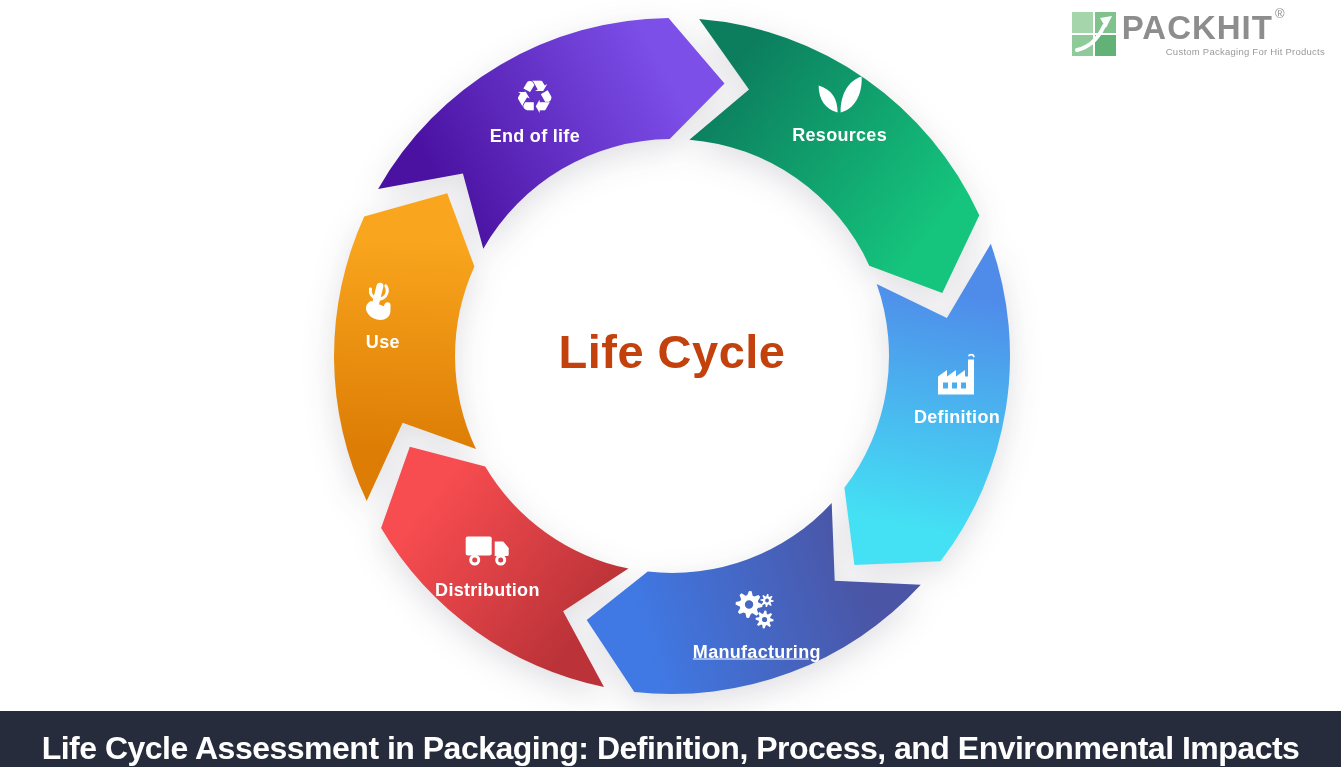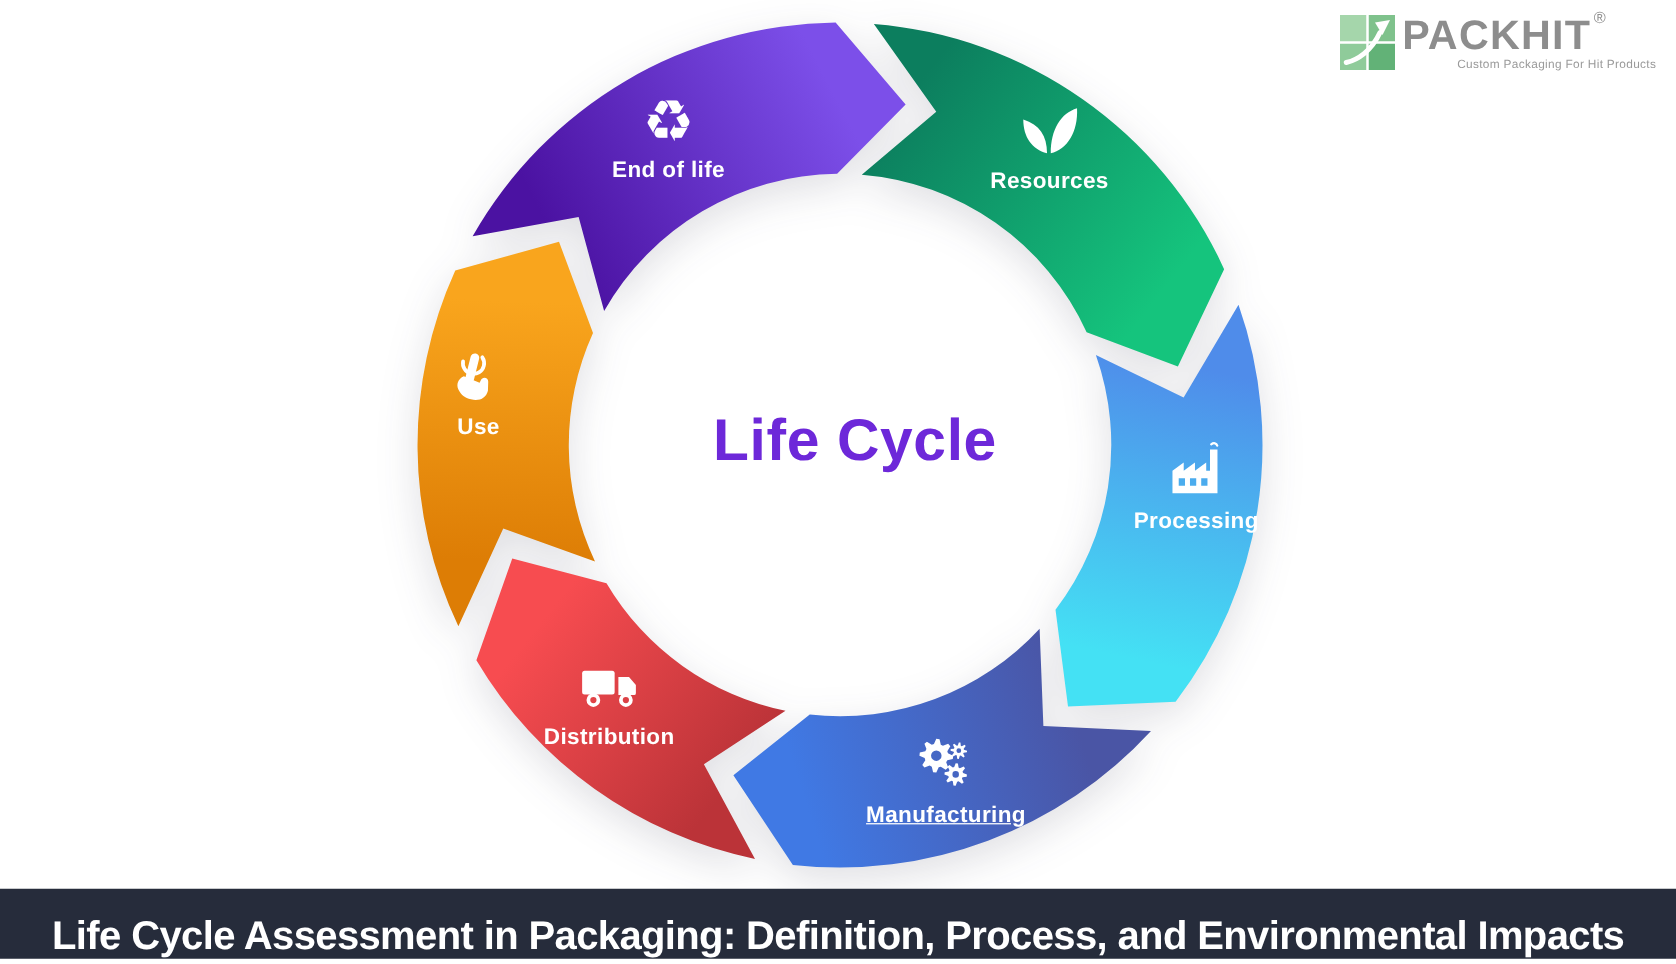--- a/index.html
+++ b/index.html
@@ -72,36 +72,36 @@
       </defs>
       <path fill="url(#grad0)" d="M 699.1 19.1 A 338 338 0 0 1 979.3 215.3 L 942.3 293.1 L 869.3 265.7 A 217 217 0 0 0 689.4 139.7 L 749.0 89.4 Z"></path>
       <path fill="url(#grad1)" d="M 990.8 243.7 A 338 338 0 0 1 940.5 561.3 L 854.4 565.1 L 844.4 487.8 A 217 217 0 0 0 876.7 283.9 L 946.9 317.9 Z"></path>
       <path fill="url(#grad2)" d="M 920.8 584.8 A 338 338 0 0 1 634.3 691.9 L 586.7 620.1 L 647.8 571.6 A 217 217 0 0 0 831.7 502.9 L 834.7 580.8 Z"></path>
       <path fill="url(#grad3)" d="M 604.0 687.1 A 338 338 0 0 1 381.1 528.1 L 409.8 446.8 L 485.2 466.5 A 217 217 0 0 0 628.4 568.6 L 563.1 611.3 Z"></path>
       <path fill="url(#grad4)" d="M 366.7 501.0 A 338 338 0 0 1 364.2 216.4 L 447.2 193.3 L 474.4 266.4 A 217 217 0 0 0 476.0 449.1 L 402.6 422.7 Z"></path>
       <path fill="url(#grad5)" d="M 378.1 189.0 A 338 338 0 0 1 668.5 18.0 L 724.5 83.5 L 669.7 139.0 A 217 217 0 0 0 483.3 248.8 L 462.9 173.6 Z"></path>
     </svg>
 
   <div id="labels-layer">
-      <div class="seg-block" style="left: 839.6px; top: 118px;">
+      <div class="seg-block" style="left: 839.6px; top: 108px;">
         <div class="seg-icon">
           <svg viewBox="0 0 48 48">
             <path d="M25 41 C25 22 33 9 46 5 C47 24 38 38 25 41 Z M22 41 C10 38 3 28 3 14 C16 18 22 27 22 41 Z"></path>
           </svg>
         </div>
         <span class="seg-text">Resources</span>
       </div>
       <div class="seg-block" style="left: 957px; top: 390px;">
         <div class="seg-icon">
           <svg viewBox="0 0 48 48">
             <path fill-rule="evenodd" d="M5 41 V23 L14 16.5 V23 L23 16.5 V23 L32 16.5 V23 H35 V6 H41 V41 Z M10 29 h5 v6 h-5 Z M19 29 h5 v6 h-5 Z M28 29 h5 v6 h-5 Z"></path>
             <path d="M36 2 c2 -1.6 4.2 -1 4.8 1" stroke="#fff" stroke-width="1.8" fill="none" stroke-linecap="round"></path>
           </svg>
         </div>
-        <span class="seg-text">Processing</span>
+        <span class="seg-text">Definition</span>
       </div>
       <div class="seg-block" style="left: 756.8px; top: 624.9px; text-decoration: underline;">
         <div class="seg-icon">
           <svg viewBox="0 0 48 48">
             <path fill-rule="evenodd" d="M29.5 16.0L29.2 18.6L24.8 19.6L23.9 21.3L25.5 25.5L23.5 27.2L19.6 24.8L17.9 25.3L16.0 29.5L13.4 29.2L12.4 24.8L10.7 23.9L6.5 25.5L4.8 23.5L7.2 19.6L6.7 17.9L2.5 16.0L2.8 13.4L7.2 12.4L8.1 10.7L6.5 6.5L8.5 4.8L12.4 7.2L14.1 6.7L16.0 2.5L18.6 2.8L19.6 7.2L21.3 8.1L25.5 6.5L27.2 8.5L24.8 12.4L25.3 14.1Z M20.2 16 A4.2 4.2 0 1 0 11.8 16 A4.2 4.2 0 1 0 20.2 16 Z"></path>
             <path fill-rule="evenodd" d="M40.6 12.0L40.5 13.3L37.9 13.6L37.5 14.3L38.7 16.7L37.7 17.5L35.6 15.9L34.8 16.1L34.0 18.6L32.7 18.5L32.4 15.9L31.7 15.5L29.3 16.7L28.5 15.7L30.1 13.6L29.9 12.8L27.4 12.0L27.5 10.7L30.1 10.4L30.5 9.7L29.3 7.3L30.3 6.5L32.4 8.1L33.2 7.9L34.0 5.4L35.3 5.5L35.6 8.1L36.3 8.5L38.7 7.3L39.5 8.3L37.9 10.4L38.1 11.2Z M35.9 12 A1.9 1.9 0 1 0 32.1 12 A1.9 1.9 0 1 0 35.9 12 Z"></path>
             <path fill-rule="evenodd" d="M40.5 31.0L40.3 32.8L37.0 33.3L36.5 34.3L37.9 37.4L36.5 38.5L33.8 36.5L32.7 36.9L31.5 40.0L29.7 39.8L29.2 36.5L28.2 36.0L25.1 37.4L24.0 36.0L26.0 33.3L25.6 32.2L22.5 31.0L22.7 29.2L26.0 28.7L26.5 27.7L25.1 24.6L26.5 23.5L29.2 25.5L30.3 25.1L31.5 22.0L33.3 22.2L33.8 25.5L34.8 26.0L37.9 24.6L39.0 26.0L37.0 28.7L37.4 29.8Z M34.1 31 A2.6 2.6 0 1 0 28.9 31 A2.6 2.6 0 1 0 34.1 31 Z"></path>
           </svg>
         </div>
         <span class="seg-text">Manufacturing</span>
@@ -130,21 +130,21 @@
         <span class="seg-text">Use</span>
       </div>
       <div class="seg-block" style="left: 534.8px; top: 108.5px;">
         <div class="seg-icon">
           <span class="glyph">♻</span>
         </div>
         <span class="seg-text">End of life</span>
       </div>
     </div>
 
-  <div class="center-title" style="color: #6d28d9; margin-left: 12px;">
+  <div class="center-title" style="color: #c2410c;">
     <div>Life Cycle</div>
   </div>
 
   <div class="logo">
     <div class="logo-icon">
       <svg id="logo-grid" viewBox="0 0 46 46">
         <rect class="q" x="1" y="1" width="21" height="21" fill="#a5d6ab"></rect>
         <rect class="q" x="24" y="1" width="21" height="21" fill="#7fc28c"></rect>
         <rect class="q" x="1" y="24" width="21" height="21" fill="#8fcb9a"></rect>
         <rect class="q" x="24" y="24" width="21" height="21" fill="#62b277"></rect>

